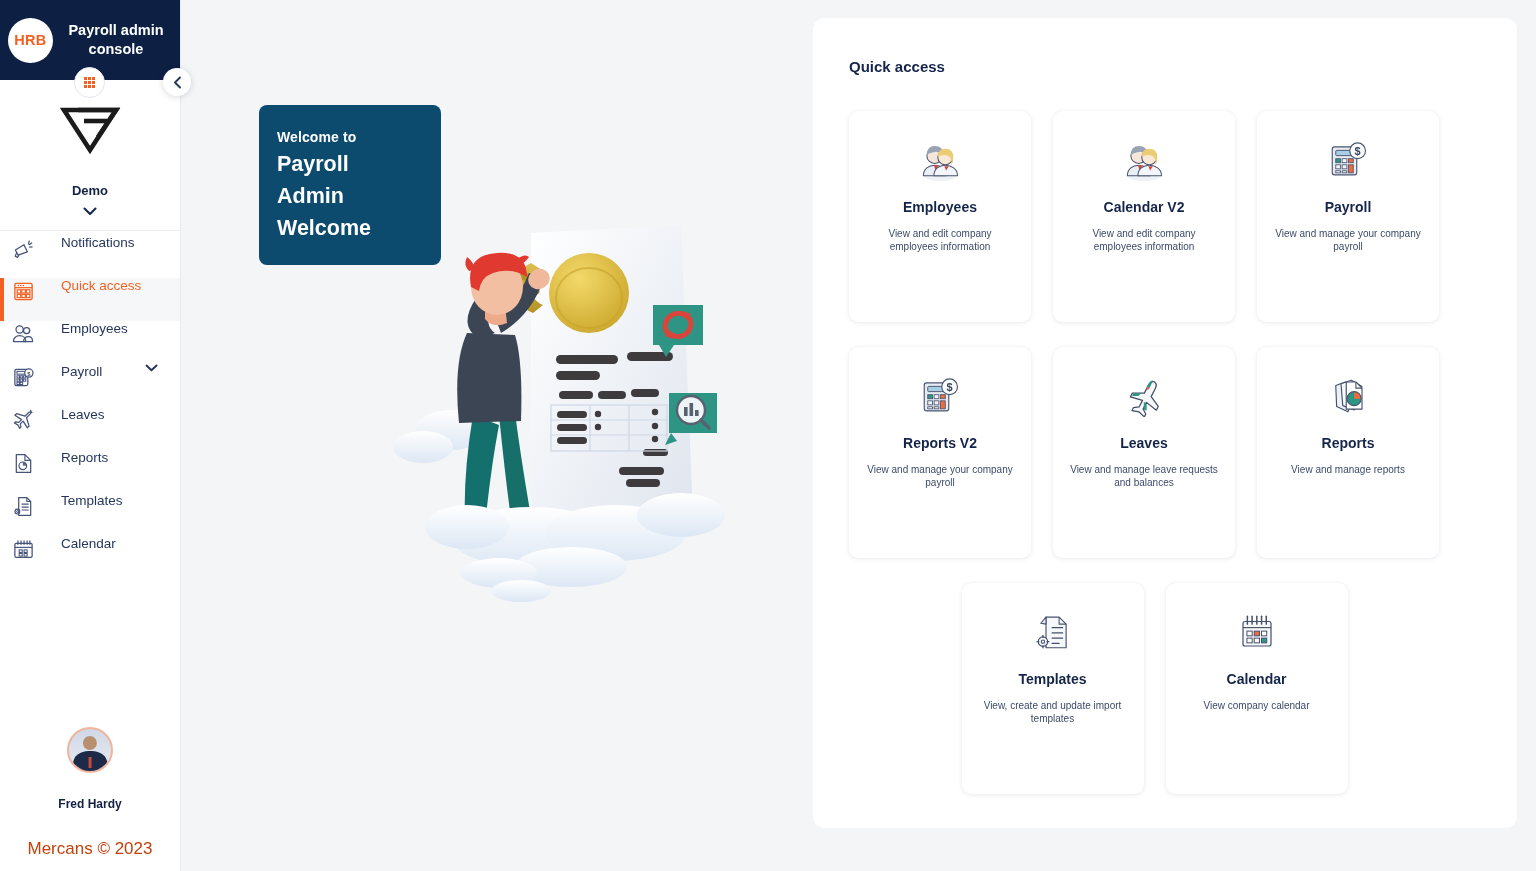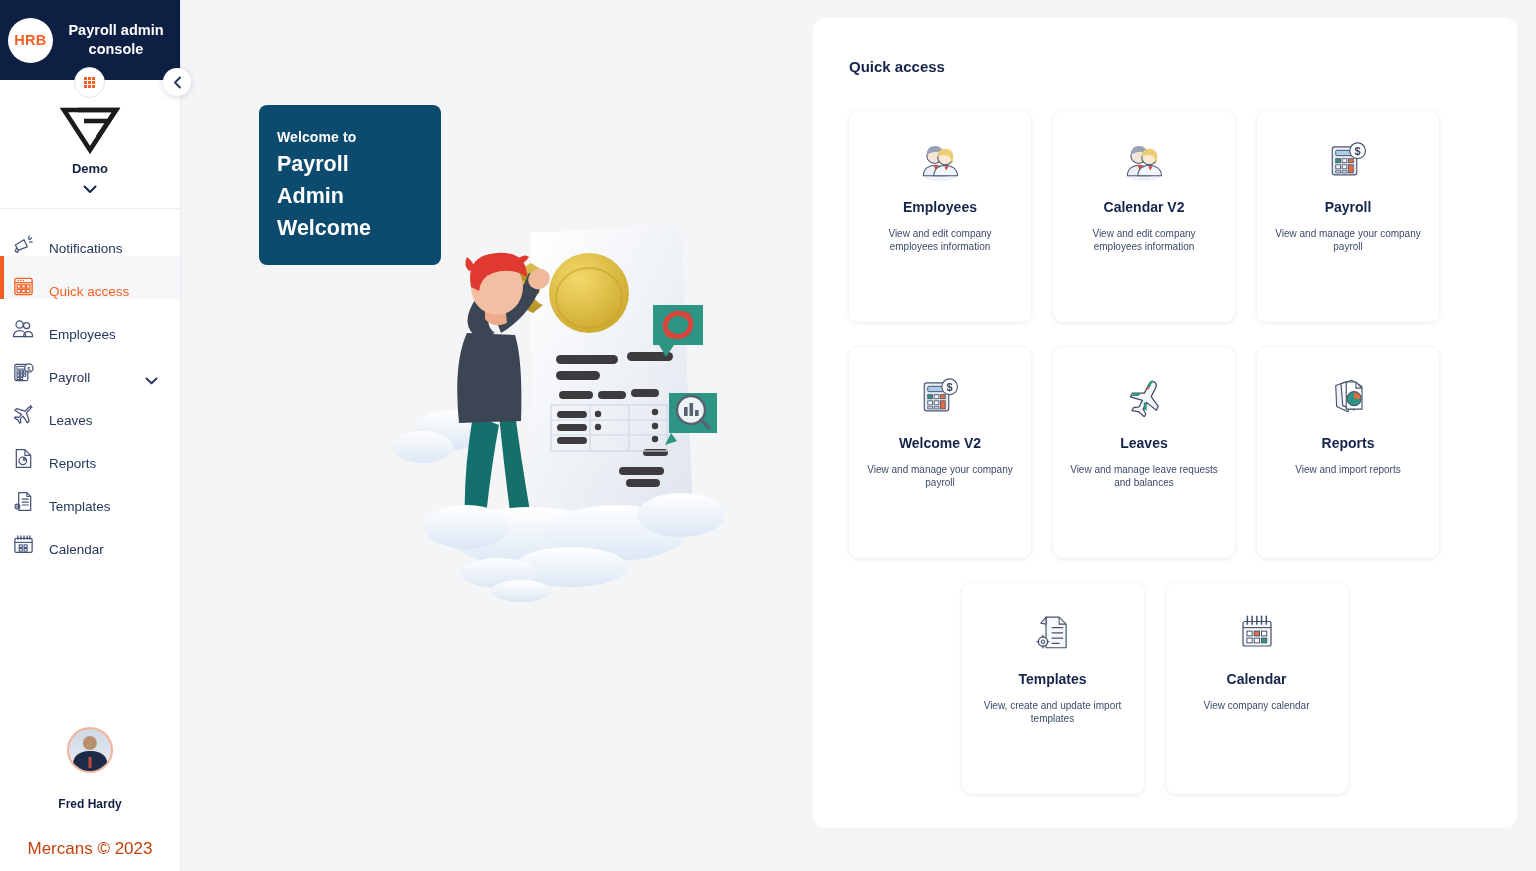--- a/index.html
+++ b/index.html
@@ -54,27 +54,27 @@
     width: 28px; height: 28px; border-radius: 50%;
     background: #ffffff; box-shadow: 0 1px 6px rgba(20,30,60,.17);
     display: flex; align-items: center; justify-content: center;
     z-index: 11; cursor: pointer; color: #24365c; font-size: 13px;
   }
 
   .tenant {
     padding: 24px 0 14px; display: flex; flex-direction: column;
     align-items: center; border-bottom: 1px solid #edeff3;
   }
-  .tenant-name { font-size: 13px; font-weight: bold; color: #132144; margin-top: 5px; }
+  .tenant-name { font-size: 13px; font-weight: bold; color: #132144; margin-top: 27px; }
   .tenant-caret { margin-top: 9px; color: #19294d; font-size: 13px; line-height: 1; cursor: pointer; }
 
   .nav { padding-top: 4px; }
   .nav-item {
     position: relative;
-    height: 43px; display: flex; align-items: flex-end; gap: 13px;
+    height: 43px; display: flex; align-items: flex-start; gap: 25px;
     padding-left: 10px; cursor: pointer;
     font-size: 13.5px; color: #25365c;
   }
   .nav-item .ico { width: 26px; height: 26px; flex: 0 0 26px; display: flex; align-items: center; justify-content: center; }
   .nav-item.active { background: #f6f7f9; color: #f26122; }
   .nav-item.active::before {
     content: ""; position: absolute; left: 0; top: 0; bottom: 0; width: 4px; background: #f26122;
   }
   .nav-caret { margin-left: auto; margin-right: 22px; color: #25365c; font-size: 12px; }
 
@@ -538,21 +538,21 @@
                 <rect x="24.6" y="22.5" width="5.4" height="4.6" fill="#ef6a3c" stroke="#4a5670" stroke-width="1"></rect>
                 <rect x="10" y="29.5" width="5.4" height="4.6" fill="#f2f5f9" stroke="#4a5670" stroke-width="1"></rect>
                 <rect x="17.3" y="29.5" width="5.4" height="4.6" fill="#f2f5f9" stroke="#4a5670" stroke-width="1"></rect>
                 <rect x="24.6" y="29.5" width="5.4" height="9.2" fill="#ef6a3c" stroke="#4a5670" stroke-width="1"></rect>
                 <rect x="10" y="36.3" width="5.4" height="2.4" fill="#f2f5f9" stroke="#4a5670" stroke-width="1"></rect>
                 <rect x="17.3" y="36.3" width="5.4" height="2.4" fill="#f2f5f9" stroke="#4a5670" stroke-width="1"></rect>
                 <circle cx="35" cy="13.5" r="9" fill="#fbfcfe" stroke="#4a5670" stroke-width="1.3"></circle>
                 <text x="35" y="18" font-size="12.5" font-weight="bold" fill="#3c4861" text-anchor="middle" font-family="Liberation Sans, sans-serif">$</text>
               </svg>
             </div>
-            <div class="card-title">Welcome V2</div>
+            <div class="card-title">Reports V2</div>
             <div class="card-desc">View and manage your company payroll</div>
           </div>
 
           <div class="card">
             <div class="card-icon">
               <svg width="42" height="42" viewBox="0 0 48 48">
                 <g transform="rotate(-18 24 24)">
                   <path d="M40 12 c2 2 1.6 5.2 -1 7.8 l-7.4 7.4 l4.2 13.2 l-3.4 3.4 l-8 -12 l-6 6 l1.2 6.4 l-2.6 2.6 l-4 -7.2 l-7.2 -4 l2.6 -2.6 l6.4 1.2 l6 -6 l-12 -8 l3.4 -3.4 l13.2 4.2 l7.4 -7.4 c2.6 -2.6 5.8 -3 7.8 -1 Z" fill="#f5f7fa" stroke="#414c63" stroke-width="1.4" stroke-linejoin="round"></path>
                   <path d="M18 22 l-7 -2.2 l2.4 -2.4 l8.4 2.6 Z" fill="#2e9484"></path>
                   <path d="M24 34 l-2.4 7 l-2.6 -2.4 l2.8 -8.4 Z" fill="#2e9484"></path>
@@ -571,21 +571,21 @@
                 <path d="M10 12 l11 -4 l13 7 l-10 27 l-13 -6 Z" fill="#eef1f6" stroke="#45516a" stroke-width="1.3" stroke-linejoin="round"></path>
                 <path d="M16 10 l12 -4 l12 7 l-9 27 l-13 -5 Z" fill="#f7f9fc" stroke="#45516a" stroke-width="1.3" stroke-linejoin="round"></path>
                 <path d="M22 8 h11 l7 7 v24 h-18 Z" fill="#ffffff" stroke="#45516a" stroke-width="1.3" stroke-linejoin="round"></path>
                 <path d="M33 8 v7 h7" fill="none" stroke="#45516a" stroke-width="1.2" stroke-linejoin="round"></path>
                 <circle cx="31" cy="27" r="8" fill="#2e9484"></circle>
                 <path d="M31 27 V19 A8 8 0 0 1 39 27 Z" fill="#ef6a3c"></path>
                 <circle cx="31" cy="27" r="8" fill="none" stroke="#45516a" stroke-width="1.2"></circle>
               </svg>
             </div>
             <div class="card-title">Reports</div>
-            <div class="card-desc">View and import reports</div>
+            <div class="card-desc">View and manage reports</div>
           </div>
         </div>
 
         <div class="card-row center">
 
           <div class="card">
             <div class="card-icon">
               <svg width="42" height="42" viewBox="0 0 48 48">
                 <path d="M16 7 h15 l8 8 v27 h-23 Z" fill="#f6f8fb" stroke="#45516a" stroke-width="1.3" stroke-linejoin="round"></path>
                 <path d="M31 7 v8 h8" fill="none" stroke="#45516a" stroke-width="1.2" stroke-linejoin="round"></path>

